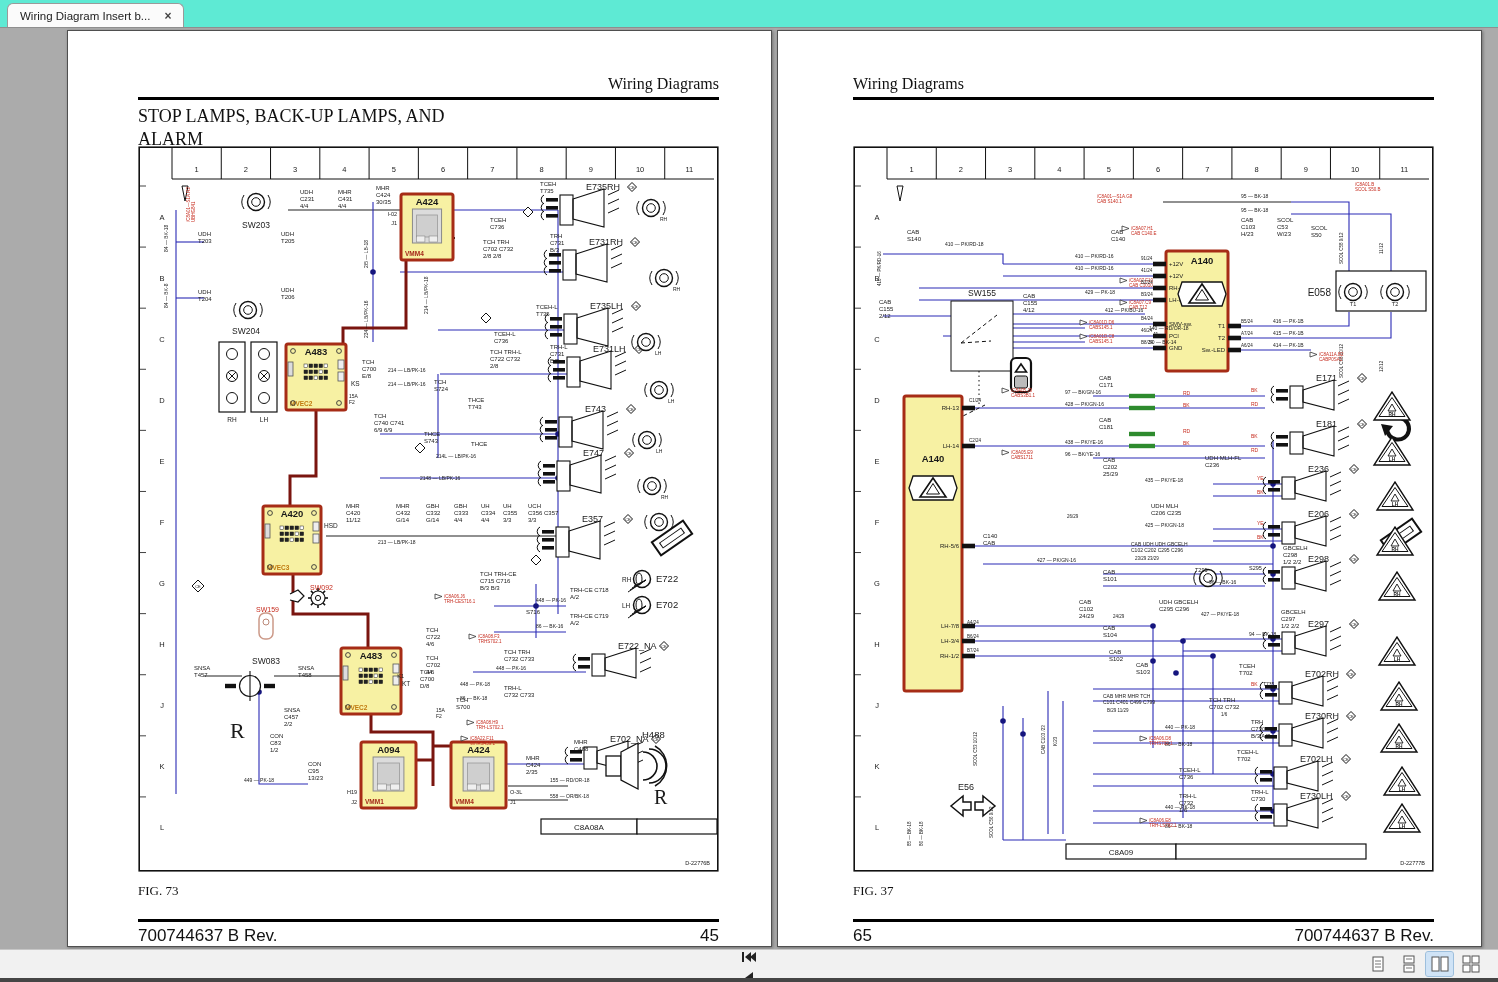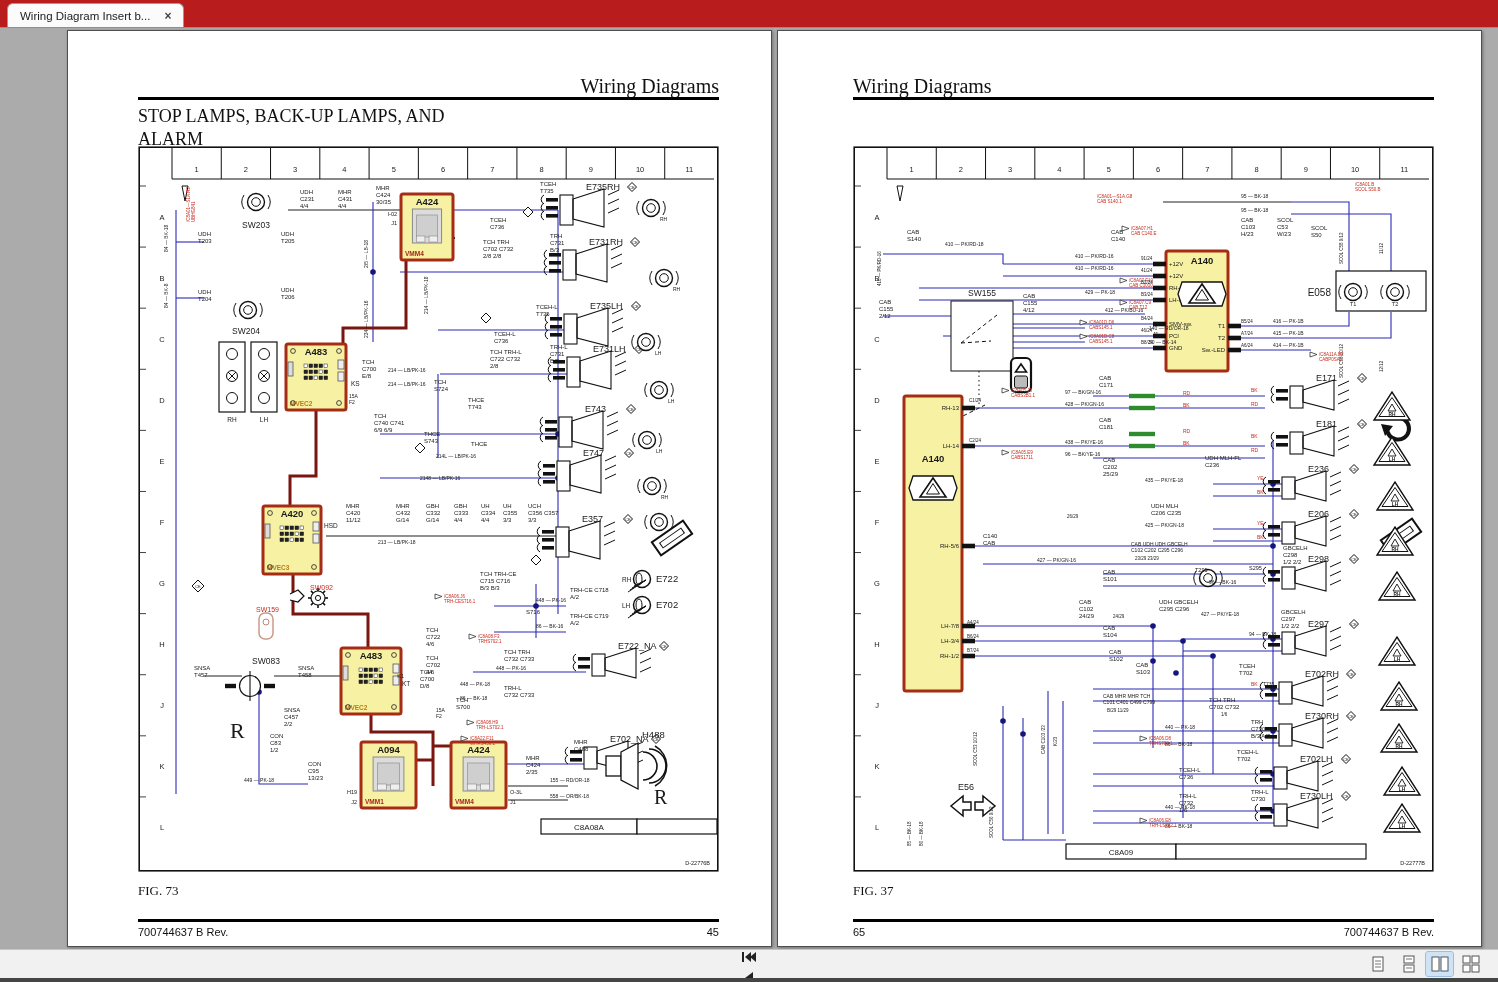--- a/index.html
+++ b/index.html
@@ -1,38 +1,38 @@
 <!DOCTYPE html>
 <html><head>
 <meta charset="utf-8">
 <style>
   html,body{margin:0;padding:0;}
   body{width:1498px;height:982px;position:relative;overflow:hidden;
        background:#ababab;font-family:"Liberation Sans",sans-serif;}
   
-  .tabbar{position:absolute;top:0;left:0;right:0;height:27px;background:#b91c1c;
+  .tabbar{position:absolute;top:0;left:0;right:0;height:27px;background:#5eead4;
           border-bottom:1px solid #8f8f8f;}
   .tab{position:absolute;left:7px;top:3px;height:23px;background:#fbfbfb;
        border:1px solid #9a9a9a;border-bottom:none;border-radius:6px 6px 0 0;
        padding:0 12px;display:flex;align-items:center;gap:14px;font-size:11.5px;color:#222;}
   .tab-close{font-size:12px;color:#444;font-weight:bold;line-height:1;}
   
   .page{position:absolute;top:30px;width:703px;height:915px;background:#fff;
         border:1px solid #4f4f4f;box-shadow:1px 1px 3px rgba(0,0,0,.35);}
   .content{position:absolute;top:0;width:581px;height:100%;}
   .wd-header{position:absolute;top:44px;width:100%;font-family:"Liberation Serif",serif;
-             font-size:20px;color:#111;}
+             font-size:16px;color:#111;}
   .align-right{text-align:right;} .align-left{text-align:left;}
   .hrule{position:absolute;top:66px;width:100%;height:3px;background:#000;}
   .wd-title{position:absolute;top:74px;font-family:"Liberation Serif",serif;
             font-size:18px;color:#111;white-space:pre-line;line-height:1.3;}
   svg.diagram{position:absolute;top:115px;left:0;}
   .fig{position:absolute;top:852px;font-family:"Liberation Serif",serif;font-size:13px;color:#111;}
   .pfoot-rule{position:absolute;top:888px;width:100%;height:3px;background:#000;}
-  .pfoot{position:absolute;top:895px;width:100%;font-size:11px;color:#111;
+  .pfoot{position:absolute;top:895px;width:100%;font-size:17px;color:#111;
          display:flex;justify-content:space-between;}
   
   .toolbar{position:absolute;left:0;right:0;bottom:4px;height:28px;background:#f1f1f1;
            border-top:1px solid #c6c6c6;}
   .winedge{position:absolute;left:0;right:0;bottom:0;height:4px;background:#454545;}
   .toolbar-center{position:absolute;left:50%;transform:translateX(-50%);top:0;height:28px;
                   display:flex;align-items:center;gap:7px;flex-direction:column;}
   .navbtn{width:22px;height:22px;display:flex;align-items:center;justify-content:center;}
   .page-combo{width:104px;height:20px;background:#fff;border:1px solid #9a9a9a;
               display:flex;align-items:center;justify-content:space-between;font-size:11px;color:#111;}

